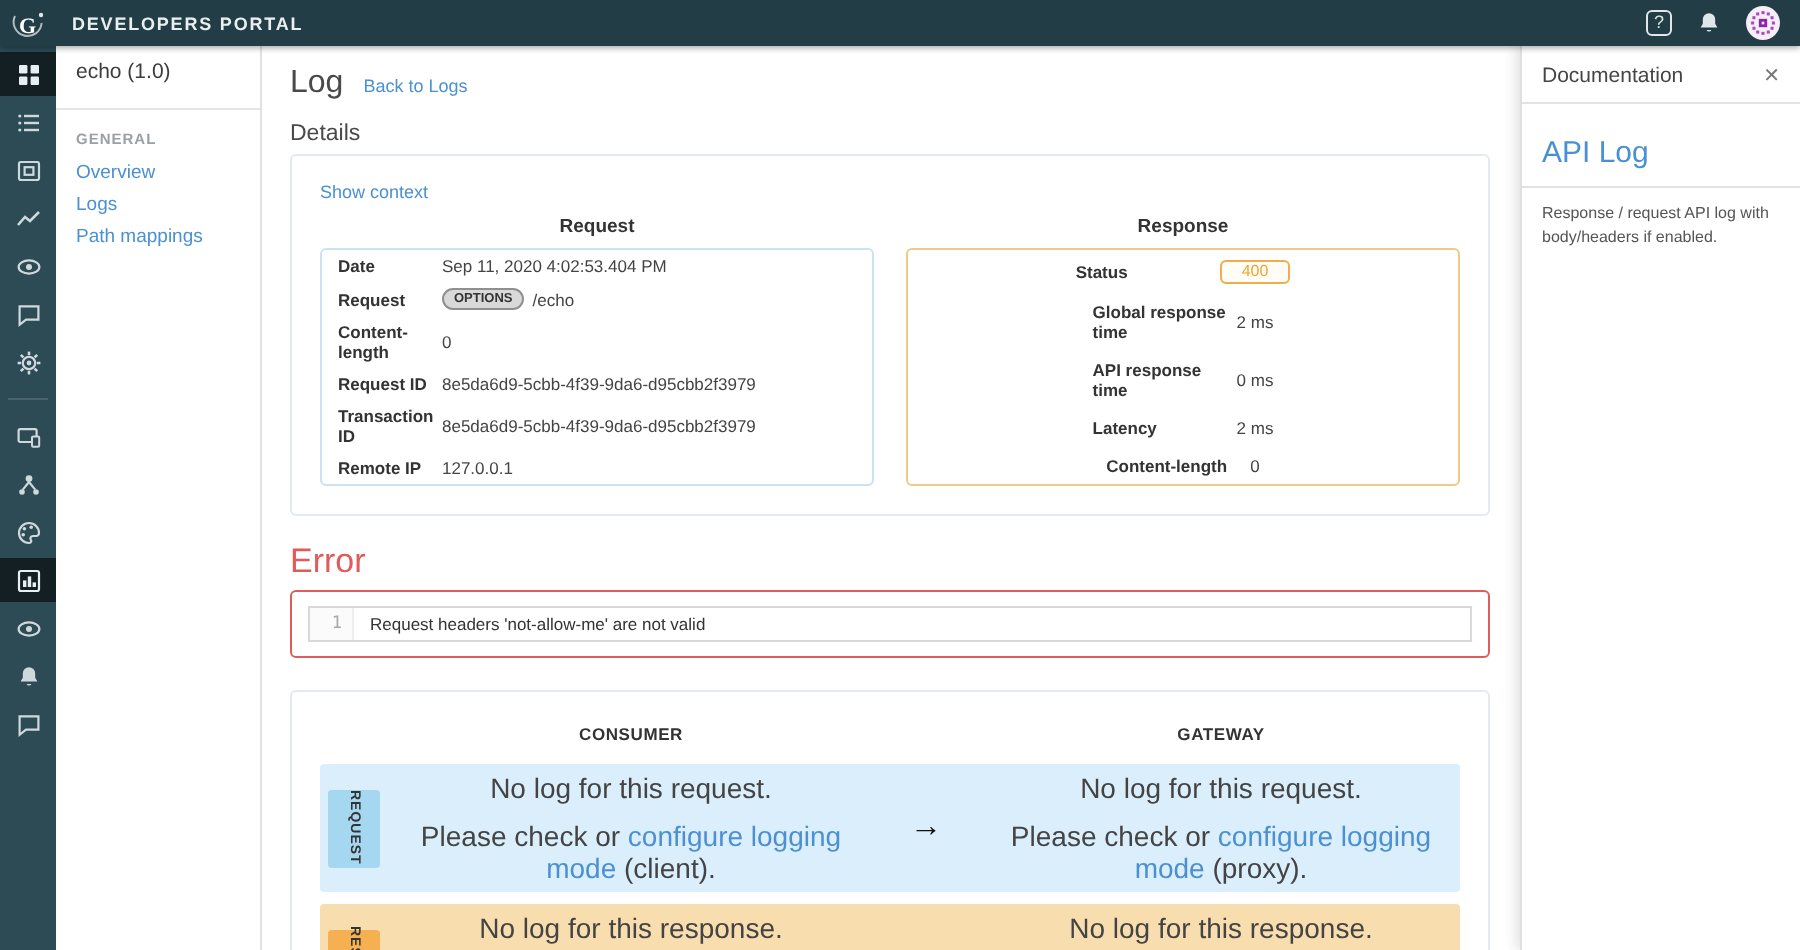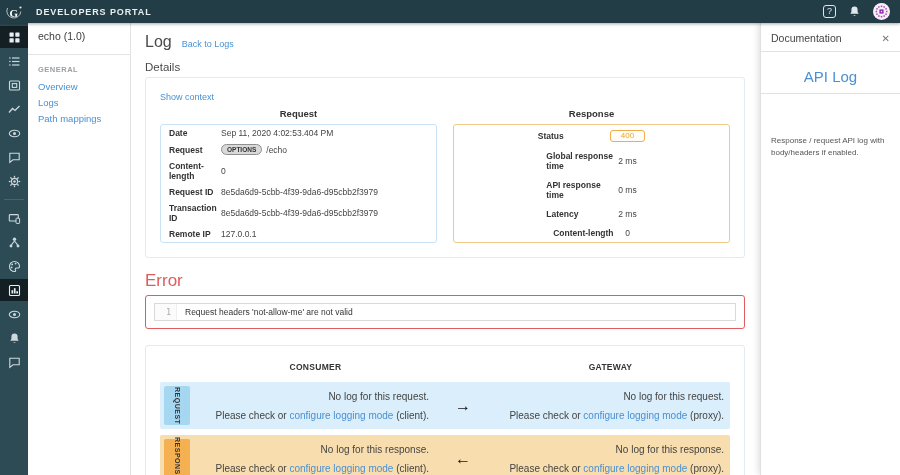--- a/index.html
+++ b/index.html
@@ -69,34 +69,34 @@
   .lt-header { margin-bottom:10px; margin-top:4px; }
   .lt-colhead { text-align:center; font-size:8.5px; font-weight:bold; color:#333; letter-spacing:.3px; }
   .lt-row { min-height:47px; border-radius:2px; margin-bottom:6px; }
   .row-blue { background:#daeefb; }
   .row-orange { background:#f8ddae; }
   .vbadge { writing-mode:vertical-rl; font-size:7px; font-weight:bold; color:#333;
     display:flex; align-items:center; justify-content:center; border-radius:2px;
     height:39px; width:26px; margin:4px; letter-spacing:.5px; }
   .vb-blue { background:#a6d7f1; }
   .vb-orange { background:#f5b052; }
-  .lt-cell { text-align:right; font-size:10px; color:#444; padding:4px 6px; }
+  .lt-cell { text-align:center; font-size:14px; color:#444; padding:4px 6px; }
   .lt-cell .l1 { margin-bottom:8px; }
   .lt-arrow { text-align:center; font-size:16px; color:#111; }
 
   
   .docpanel { position:fixed; top:23px; right:0; bottom:0; width:140px; background:#fff;
     border-left:1px solid #e0e0e0; box-shadow:-2px 0 6px rgba(0,0,0,.12); z-index:25; }
   .doc-head { display:flex; align-items:flex-end; justify-content:space-between; padding:9px 10px 7px; }
   .doc-title { font-size:10.5px; color:#454545; }
   .doc-close { font-size:10px; color:#777; cursor:pointer; line-height:10px; }
   .docpanel hr { border:none; border-top:1px solid #e2e2e2; margin:0 0; }
-  .doc-h1 { color:#4a90d2; font-size:15px; padding:16px 10px 8px; font-weight:400;text-align:center; }
+  .doc-h1 { color:#4a90d2; font-size:15px; padding:16px 10px 8px; font-weight:400; }
   .doc-h1-hr { margin:0 10px; }
-  .doc-body { font-size:8px; color:#555; padding:7px 10px; line-height:1.45;margin-top:34px; }
+  .doc-body { font-size:8px; color:#555; padding:7px 10px; line-height:1.45; }
 
   svg { display:block; }
 </style>
 </head>
 <body>
 
 <div class="topbar">
   <div class="logo">
     <svg width="18" height="18" viewBox="0 0 18 18">
       <path d="M2.5 5 A7 7 0 1 0 15.8 8.5" stroke="#dfe7ea" stroke-width="1" fill="none" opacity="0.75"></path>

